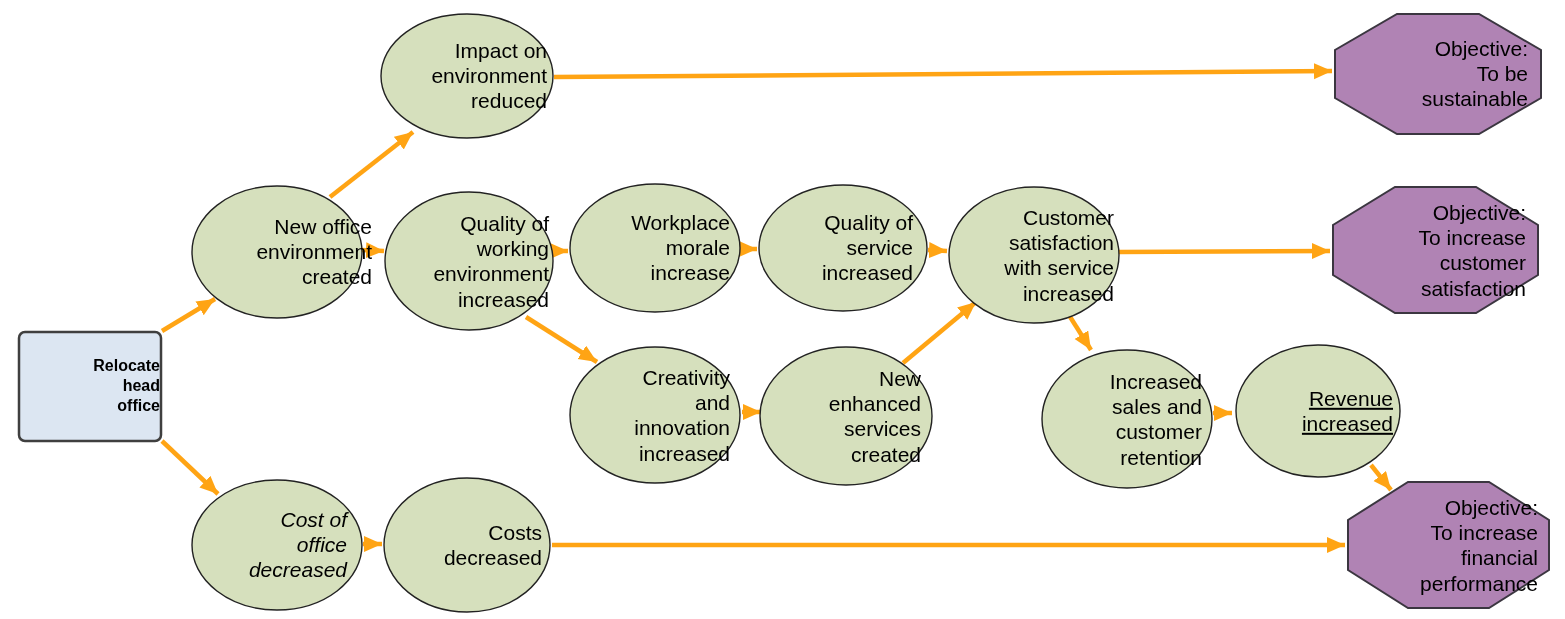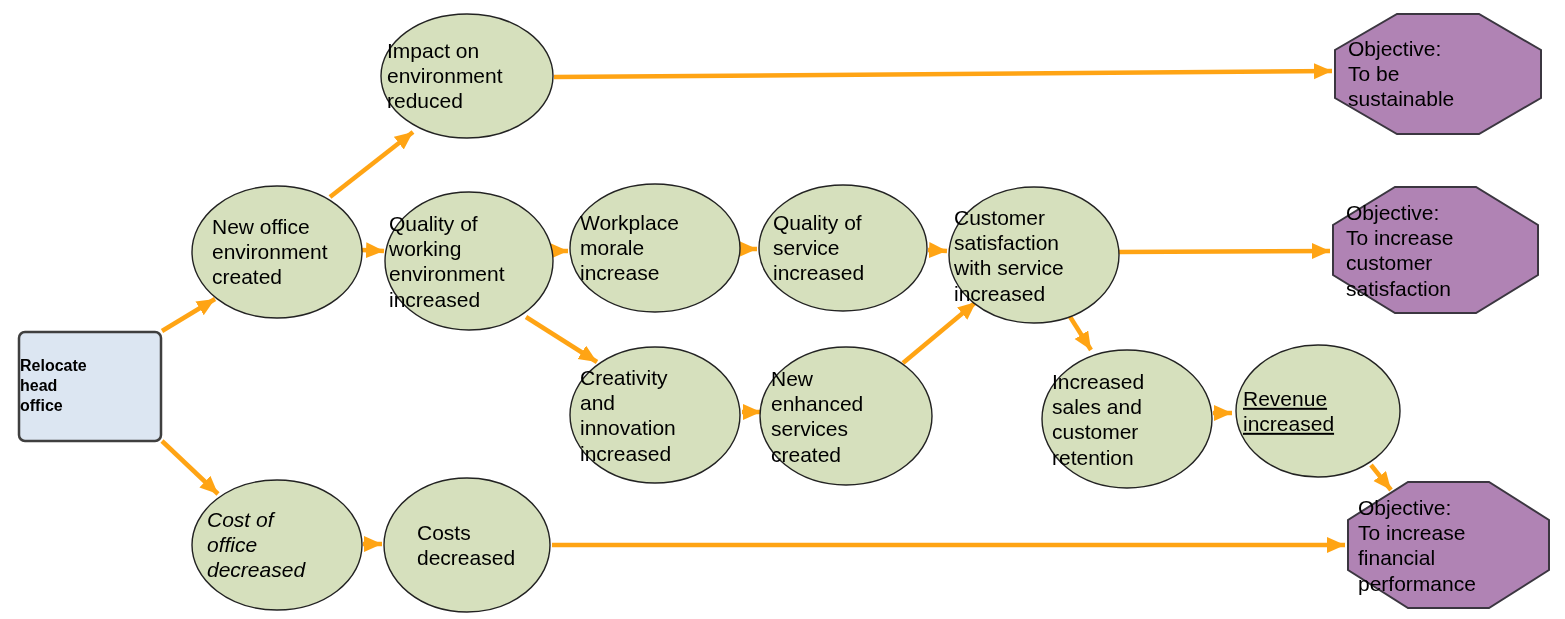--- a/index.html
+++ b/index.html
@@ -27,21 +27,21 @@
     stroke-width:2.5;
   }
   .edge{
     stroke:var(--arrow_color);
     stroke-width:4.5;
     fill:none;
   }
   .node-label{
     position:absolute;
     transform:translate(-50%,-50%);
-    text-align:left;
+    text-align:right;
     white-space:pre-line;
     color:var(--text_color);
     font-size:21px;
     line-height:1.2;
     pointer-events:none;
   }
   .root-label{
     font-size:16px;
     font-weight:bold;
     line-height:1.25;
@@ -134,21 +134,21 @@
 created</div>
   <div class="node-label" style="left:1127px; top:419px; width:150px;">Increased
 sales and
 customer
 retention</div>
   <div class="node-label" style="left:1318px; top:411px; width:150px;text-decoration:underline;">Revenue
 increased</div>
   <div class="node-label" style="left:277px;  top:545px; width:140px;font-style:italic;">Cost of
 office
 decreased</div>
-  <div class="node-label" style="left:492px;  top:545px; width:150px;">Costs
+  <div class="node-label" style="left:467px;  top:545px; width:150px;">Costs
 decreased</div>
   <div class="node-label" style="left:1438px; top:74px;  width:180px;">Objective:
 To be
 sustainable</div>
   <div class="node-label" style="left:1436px; top:250px; width:180px;">Objective:
 To increase
 customer
 satisfaction</div>
   <div class="node-label" style="left:1448px; top:545px; width:180px;">Objective:
 To increase

